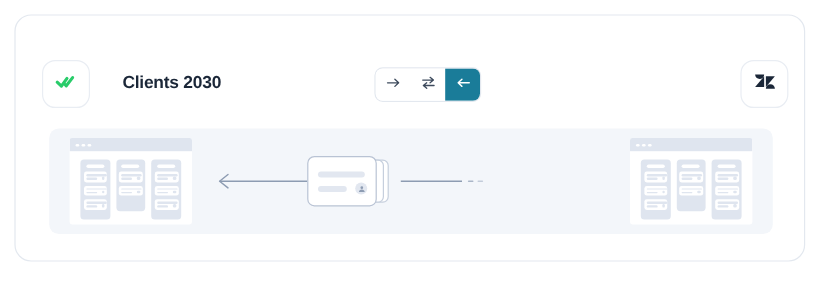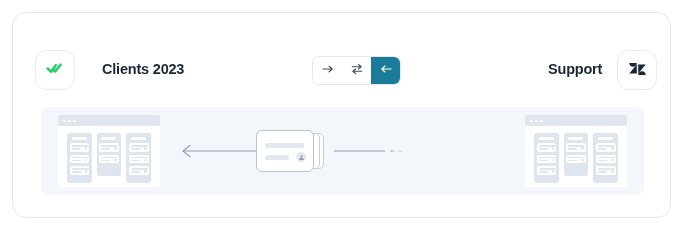--- a/index.html
+++ b/index.html
@@ -256,21 +256,21 @@
   <div class="header-row">
 
     <div class="app-tile left">
       <span>
         <svg width="20" height="20" viewBox="0 0 24 24">
           <path d="M3.2 12.6 L7.4 16.6 L13.0 8.8" fill="none" stroke="#29cc6a" stroke-width="3.1" stroke-linecap="round" stroke-linejoin="round"></path>
           <path d="M10.0 13.9 L12.3 16.2 L18.6 8.0" fill="none" stroke="#29cc6a" stroke-width="3.1" stroke-linecap="round" stroke-linejoin="round"></path>
         </svg>
       </span>
     </div>
-    <div class="app-label left">Clients 2023</div>
+    <div class="app-label left">Clients 2030</div>
 
     <div class="dir-group">
       <button class="dir-btn">
         <span>
           <svg width="14" height="14" viewBox="0 0 16 16">
             <path d="M2.2 8 H12.6 M9.2 4.6 L12.8 8 L9.2 11.4" fill="none" stroke="#3d4a5c" stroke-width="1.25" stroke-linecap="round" stroke-linejoin="round"></path>
           </svg>
         </span>
       </button>
       <button class="dir-btn">
@@ -283,21 +283,20 @@
       </button>
       <button class="dir-btn active">
         <span>
           <svg width="14" height="14" viewBox="0 0 16 16">
             <path d="M13.8 8 H3.4 M6.8 4.6 L3.2 8 L6.8 11.4" fill="none" stroke="#ffffff" stroke-width="1.35" stroke-linecap="round" stroke-linejoin="round"></path>
           </svg>
         </span>
       </button>
     </div>
 
-    <div class="app-label right">Support</div>
     <div class="app-tile right">
       <span>
         <svg width="19" height="19" viewBox="0 0 24 24">
           <path d="M11.1 7.0 L11.1 18.4 L1.6 18.4 Z" fill="#1b2738"></path>
           <path d="M1.6 5.2 H11.1 C11.1 7.8 9.0 9.9 6.35 9.9 C3.7 9.9 1.6 7.8 1.6 5.2 Z" fill="#1b2738"></path>
           <path d="M12.9 18.4 L12.9 7.0 L22.4 7.0 Z" fill="#1b2738"></path>
           <path d="M22.4 20.2 H12.9 C12.9 17.6 15.0 15.5 17.65 15.5 C20.3 15.5 22.4 17.6 22.4 20.2 Z" fill="#1b2738"></path>
         </svg>
       </span>
     </div>

